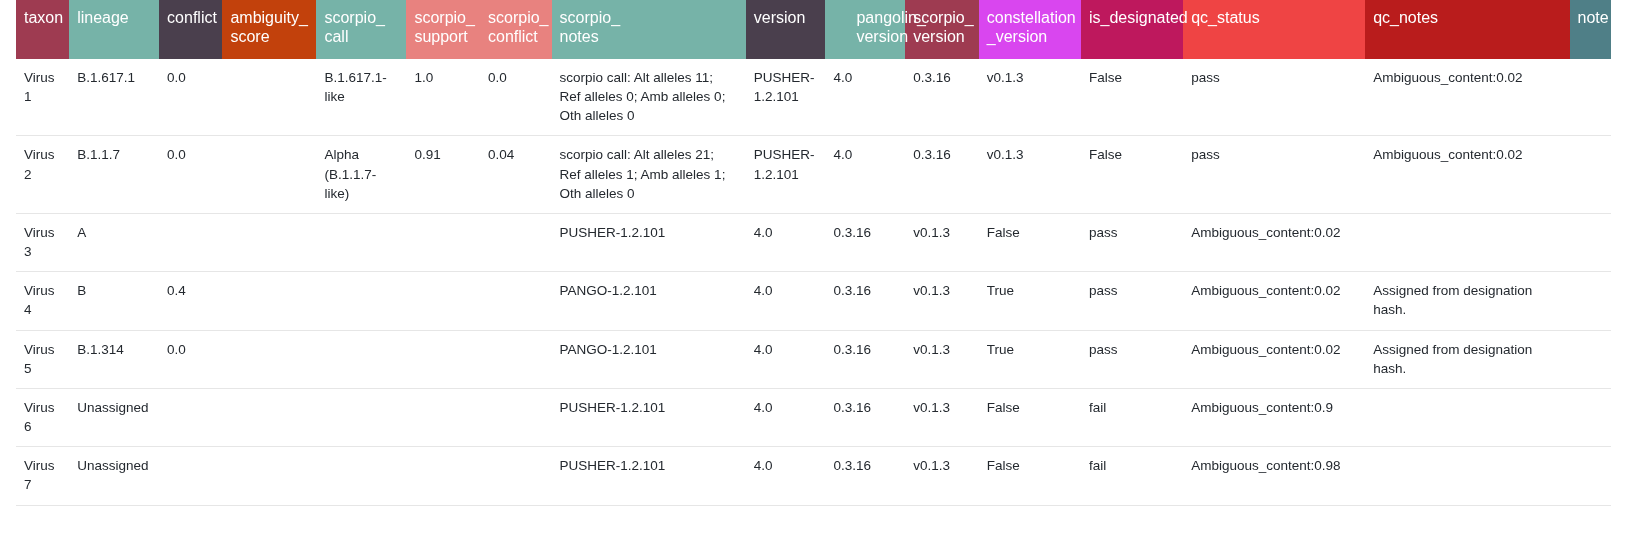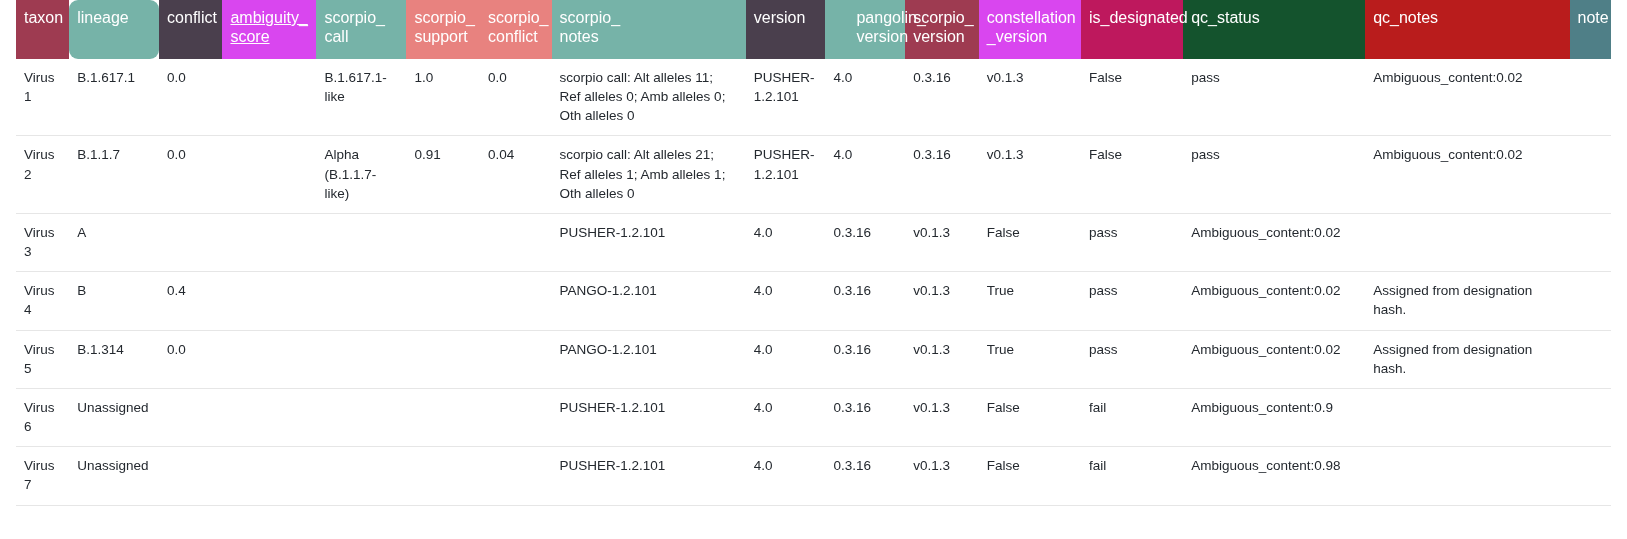--- a/index.html
+++ b/index.html
@@ -103,41 +103,41 @@
           <col class="c-sversion">
           <col class="c-cversion">
         <col class="c-isdes">
           <col class="c-qcstatus">
           <col class="c-qcnotes">
           <col class="c-note">
       </colgroup>
       <thead>
         <tr>
             <th style="background: rgb(158, 59, 81);">taxon</th>
-            <th style="background: rgb(118, 179, 168); border-radius: 9px;">lineage</th>
+            <th style="background: rgb(118, 179, 168);">lineage</th>
             <th style="background: rgb(74, 63, 77);">conflict</th>
-            <th style="background: #d946ef; text-decoration: underline;">ambiguity_
+            <th style="background: #c2410c;">ambiguity_
 score</th>
             <th style="background: rgb(118, 179, 168);">scorpio_
 call</th>
             <th style="background: rgb(232, 130, 127);">scorpio_
 support</th>
             <th style="background: rgb(232, 130, 127);">scorpio_
 conflict</th>
             <th style="background: rgb(118, 179, 168);">scorpio_
 notes</th>
             <th style="background: rgb(74, 63, 77);">version</th>
             <th style="background: rgb(118, 179, 168); padding-left: 31px;">pangolin_
 version</th>
             <th style="background: rgb(158, 59, 81);">scorpio_
 version</th>
             <th style="background: #d946ef;">constellation
 _version</th>
             <th style="background: #be185d;">is_designated</th>
-            <th style="background: #14532d;">qc_status</th>
+            <th style="background: #ef4444;">qc_status</th>
             <th style="background: #b91c1c;">qc_notes</th>
             <th style="background: rgb(79, 127, 135);">note</th>
           </tr>
       </thead>
       <tbody>
           <tr>
             <td>Virus1</td>
             <td>B.1.617.1</td>
             <td>0.0</td>
             <td></td>

